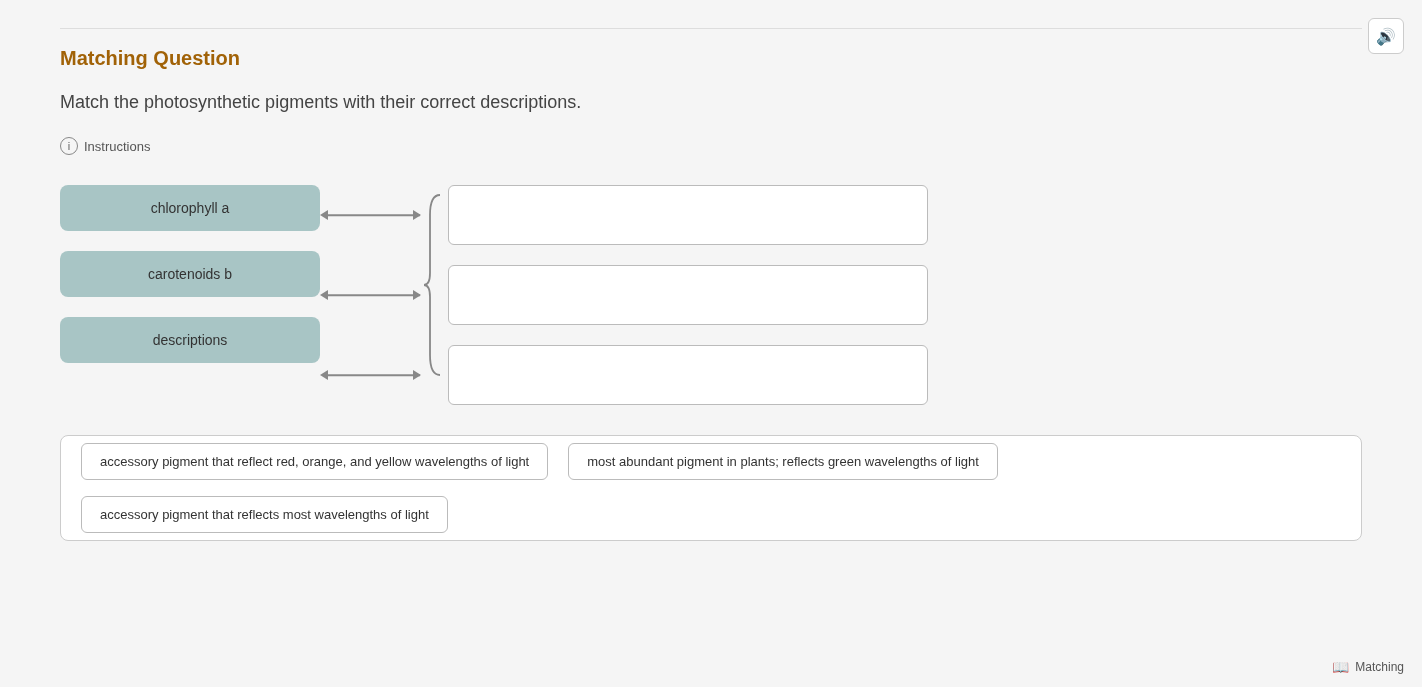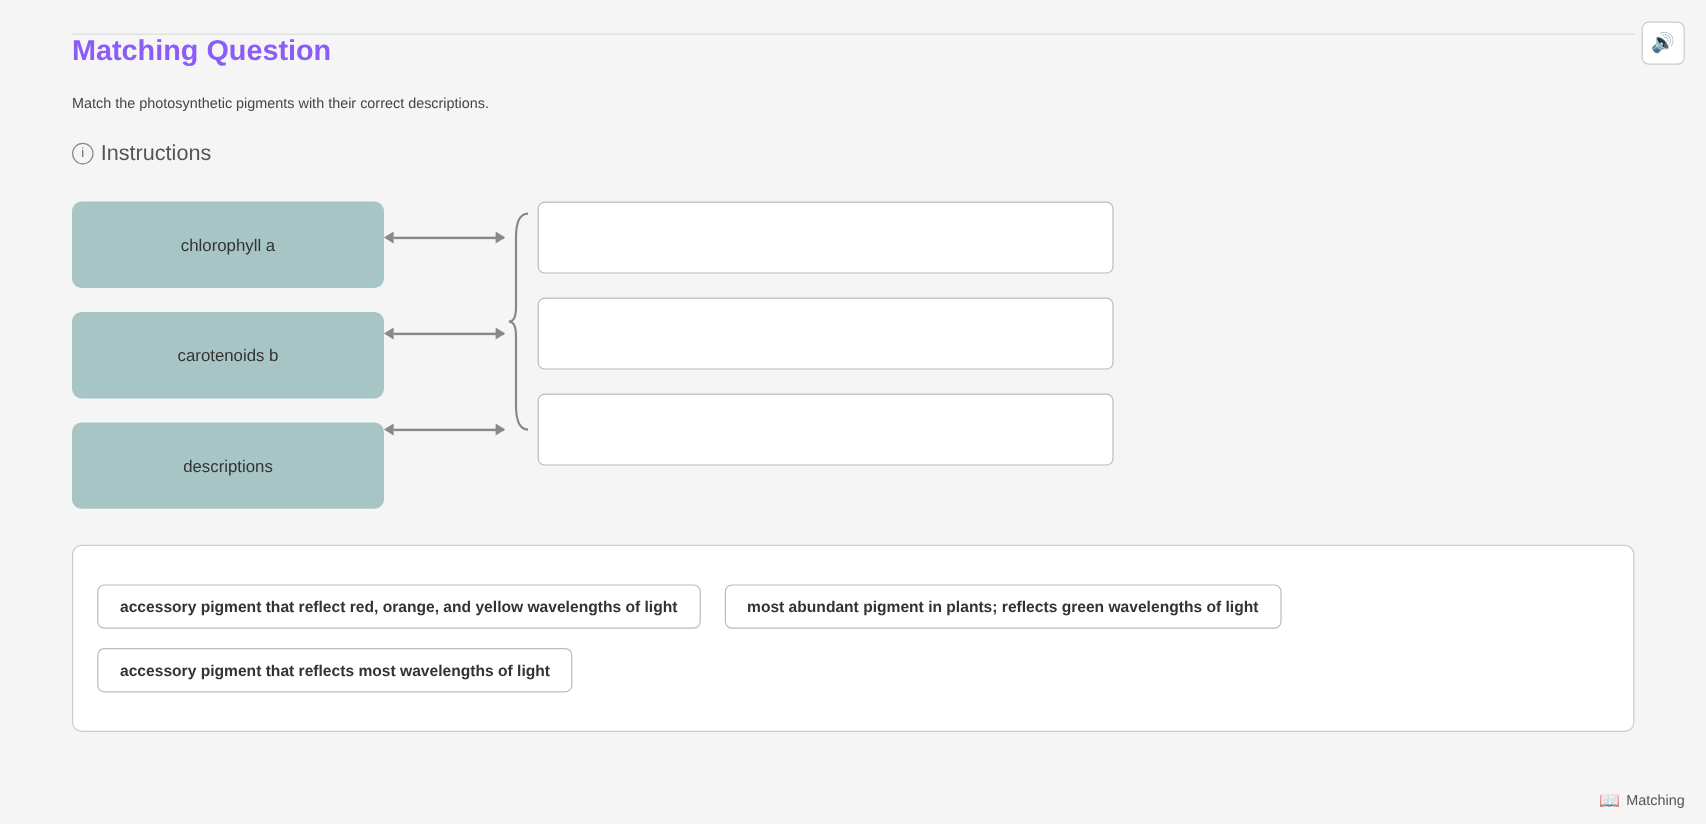--- a/index.html
+++ b/index.html
@@ -18,29 +18,30 @@
       position: relative;
     }
     .main-container {
       background: #f5f5f5;
       margin: 0 auto;
       padding: 28px 60px 20px 60px;
       min-height: 687px;
       position: relative;
     }
     .question-title {
-      font-size: 24px;
+      font-size: 20px;
       font-weight: 600;
-      color: #8b5cf6;
+      color: #a16207;
       margin-bottom: 12px;
       padding-bottom: 10px;
       border-top: 1px solid #ddd;
+      padding-top: 18px;
     }
     .question-instruction {
-      font-size: 12px;
+      font-size: 18px;
       color: #444;
       margin-bottom: 24px;
       margin-top: 10px;
     }
     .instructions-row {
       display: flex;
       align-items: center;
       gap: 6px;
       margin-bottom: 30px;
     }
@@ -50,39 +51,39 @@
       border-radius: 50%;
       border: 1.5px solid #888;
       display: flex;
       align-items: center;
       justify-content: center;
       font-size: 11px;
       color: #666;
       flex-shrink: 0;
     }
     .instructions-label {
-      font-size: 18px;
+      font-size: 13px;
       color: #555;
     }
     .matching-area {
       display: flex;
       align-items: flex-start;
       gap: 0;
       margin-bottom: 30px;
     }
     .left-items {
       display: flex;
       flex-direction: column;
       gap: 20px;
     }
     .left-item {
       background: #a8c5c5;
       border-radius: 8px;
       width: 260px;
-      height: 72px;
+      height: 46px;
       display: flex;
       align-items: center;
       justify-content: center;
       font-size: 14px;
       color: #333;
     }
     .right-items {
       display: flex;
       flex-direction: column;
       gap: 20px;
@@ -92,23 +93,22 @@
       background: #fff;
       border-radius: 6px;
       width: 480px;
       height: 60px;
     }
     
     .answer-pool {
       background: #fff;
       border: 1px solid #ccc;
       border-radius: 8px;
-      padding: 32px 20px;
+      padding: 7px 20px;
       margin: 0 0 16px 0;
-      font-weight: bold;
     }
     .answer-row {
       display: flex;
       gap: 20px;
       margin-bottom: 16px;
       flex-wrap: wrap;
     }
     .answer-row:last-child {
       margin-bottom: 0;
     }

